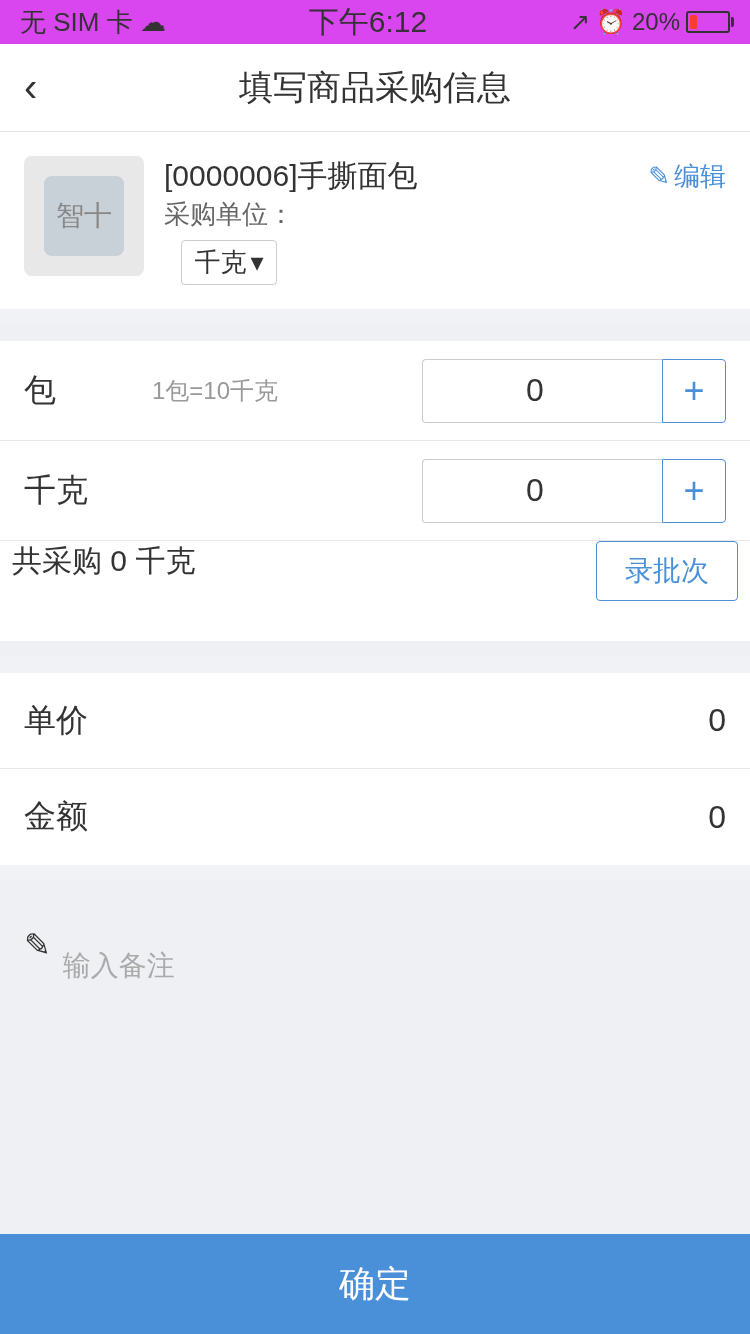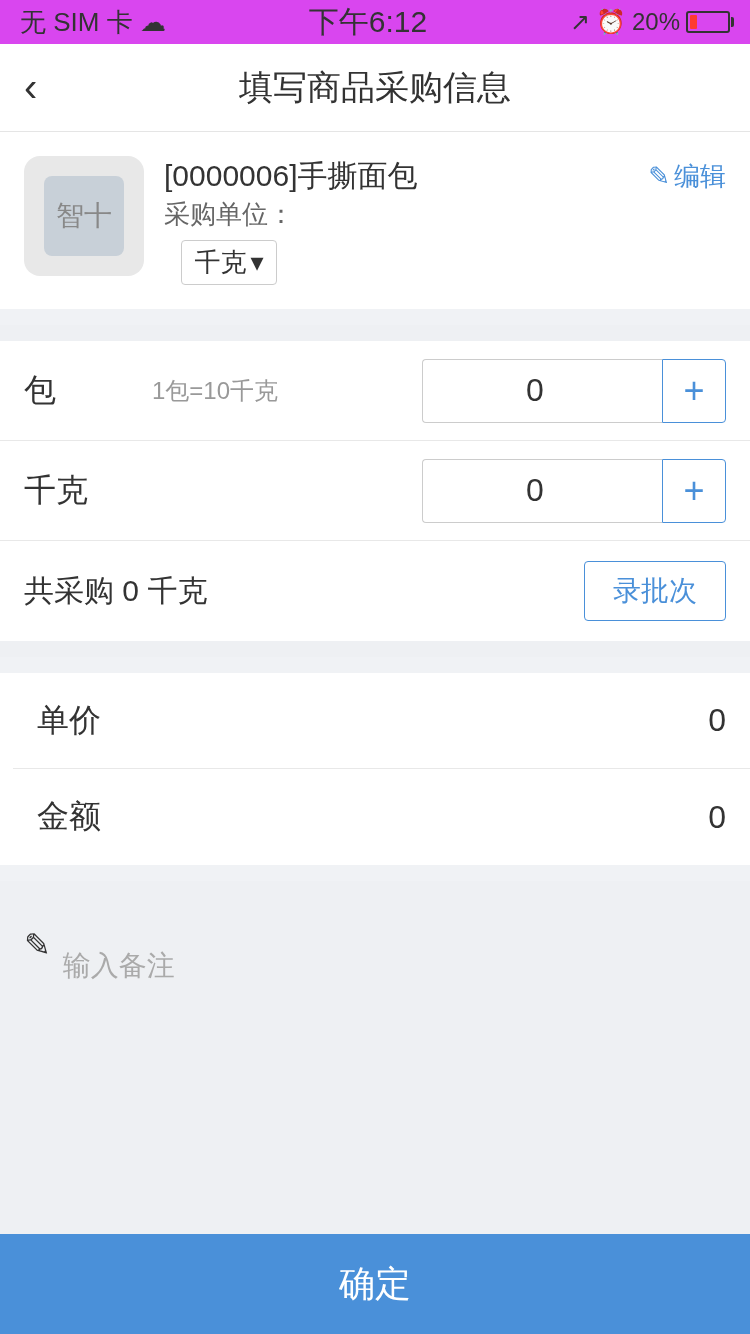--- a/index.html
+++ b/index.html
@@ -64,21 +64,21 @@
       background: #fff;
       padding: 24px;
       display: flex;
       align-items: flex-start;
       gap: 20px;
       margin-bottom: 16px;
     }
     .product-image {
       width: 120px; height: 120px;
       background: #e8e8e8;
-      border-radius: 16px;
+      border-radius: 8px;
       display: flex; align-items: center; justify-content: center;
       flex-shrink: 0;
       overflow: hidden;
     }
     .product-image-inner {
       width: 80px; height: 80px;
       background: #c8d0d8;
       border-radius: 8px;
       display: flex; align-items: center; justify-content: center;
       color: #888; font-size: 28px;
@@ -152,41 +152,40 @@
       border-radius: 0 4px 4px 0;
       background: #fff;
       color: #4a90d9;
       font-size: 36px;
       display: flex; align-items: center; justify-content: center;
       cursor: pointer;
     }
 
     
     .summary-row {
-      display: flex; align-items: center; justify-content: space-between;
-      padding: 0 24px;
+      display: flex; align-items: flex-start; justify-content: space-between;
+      padding: 0 12px;
       height: 100px;
       background: #fff;
       border-bottom: none;
     }
     .summary-text { font-size: 30px; color: #333; }
     .record-btn {
       border: 1px solid #4a90d9;
       border-radius: 4px;
       padding: 10px 28px;
       font-size: 28px; color: #4a90d9;
       background: #fff;
       cursor: pointer;
     }
 
     
     .info-section {
       background: #fff;
       margin-top: 16px;
-      padding-left: 13px;
     }
     .info-row {
       display: flex; align-items: center; justify-content: space-between;
       padding: 0 24px;
       height: 96px;
       border-bottom: 1px solid #e8e8e8;
     }
     .info-row:last-child { border-bottom: none; }
     .info-label { font-size: 32px; color: #333; }
     .info-value { font-size: 32px; color: #333; }

